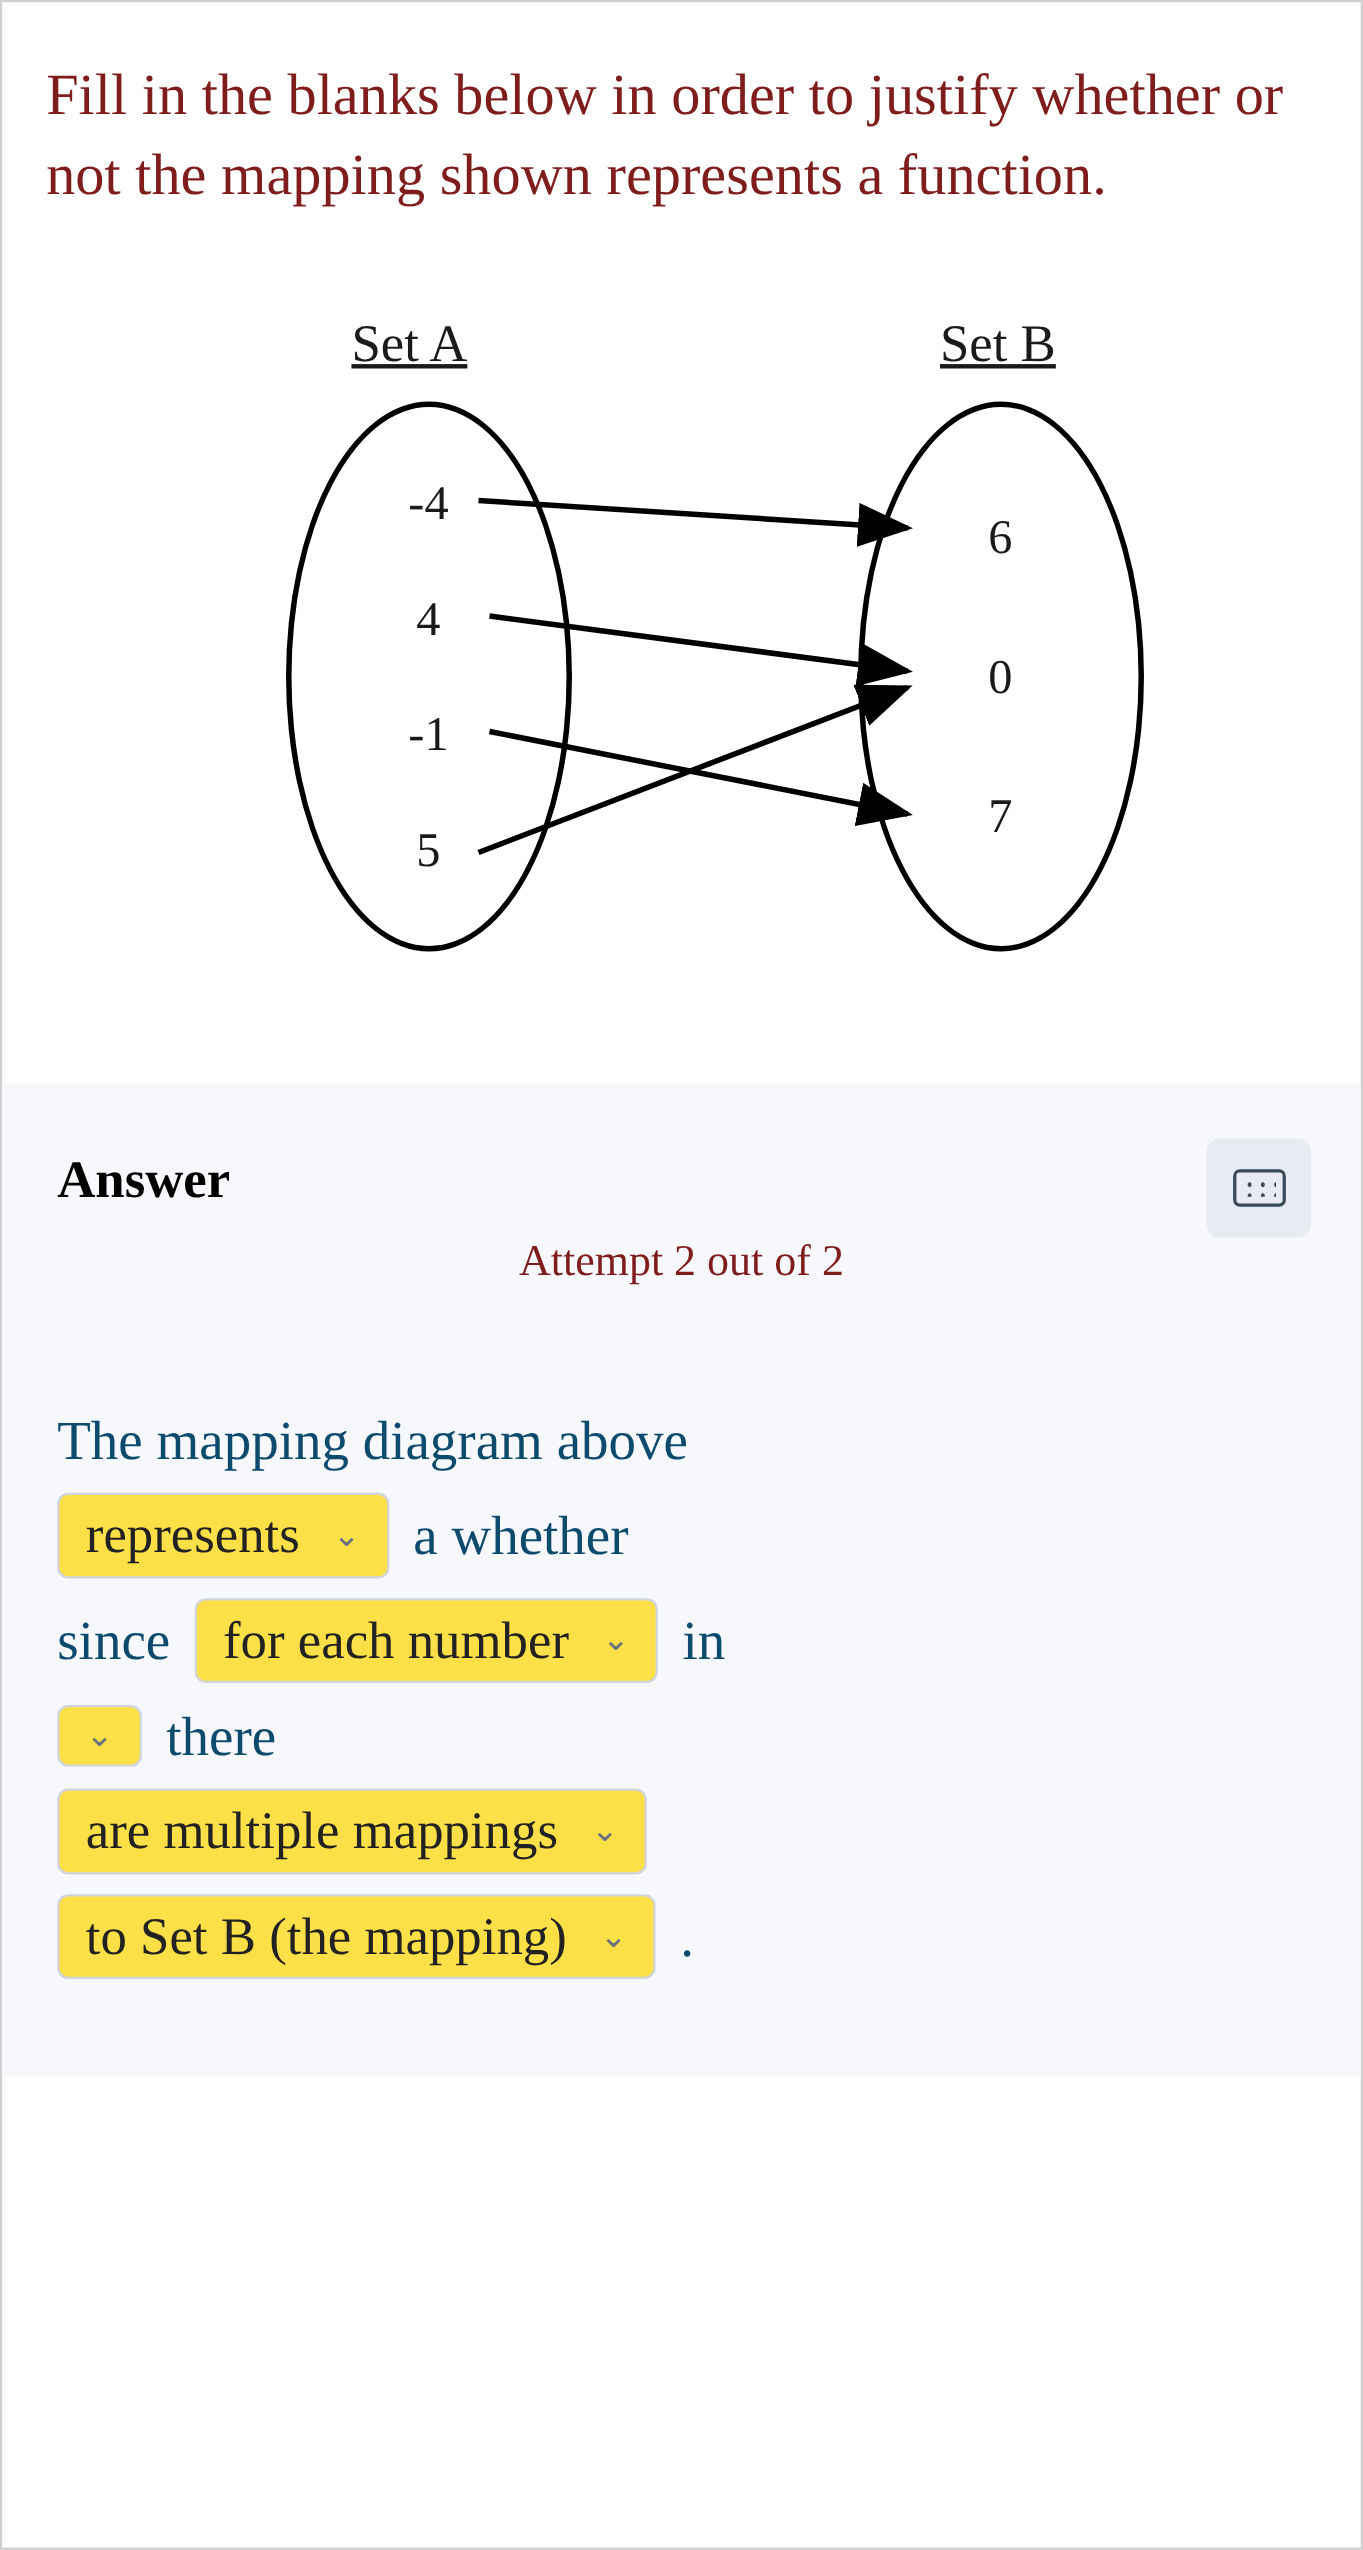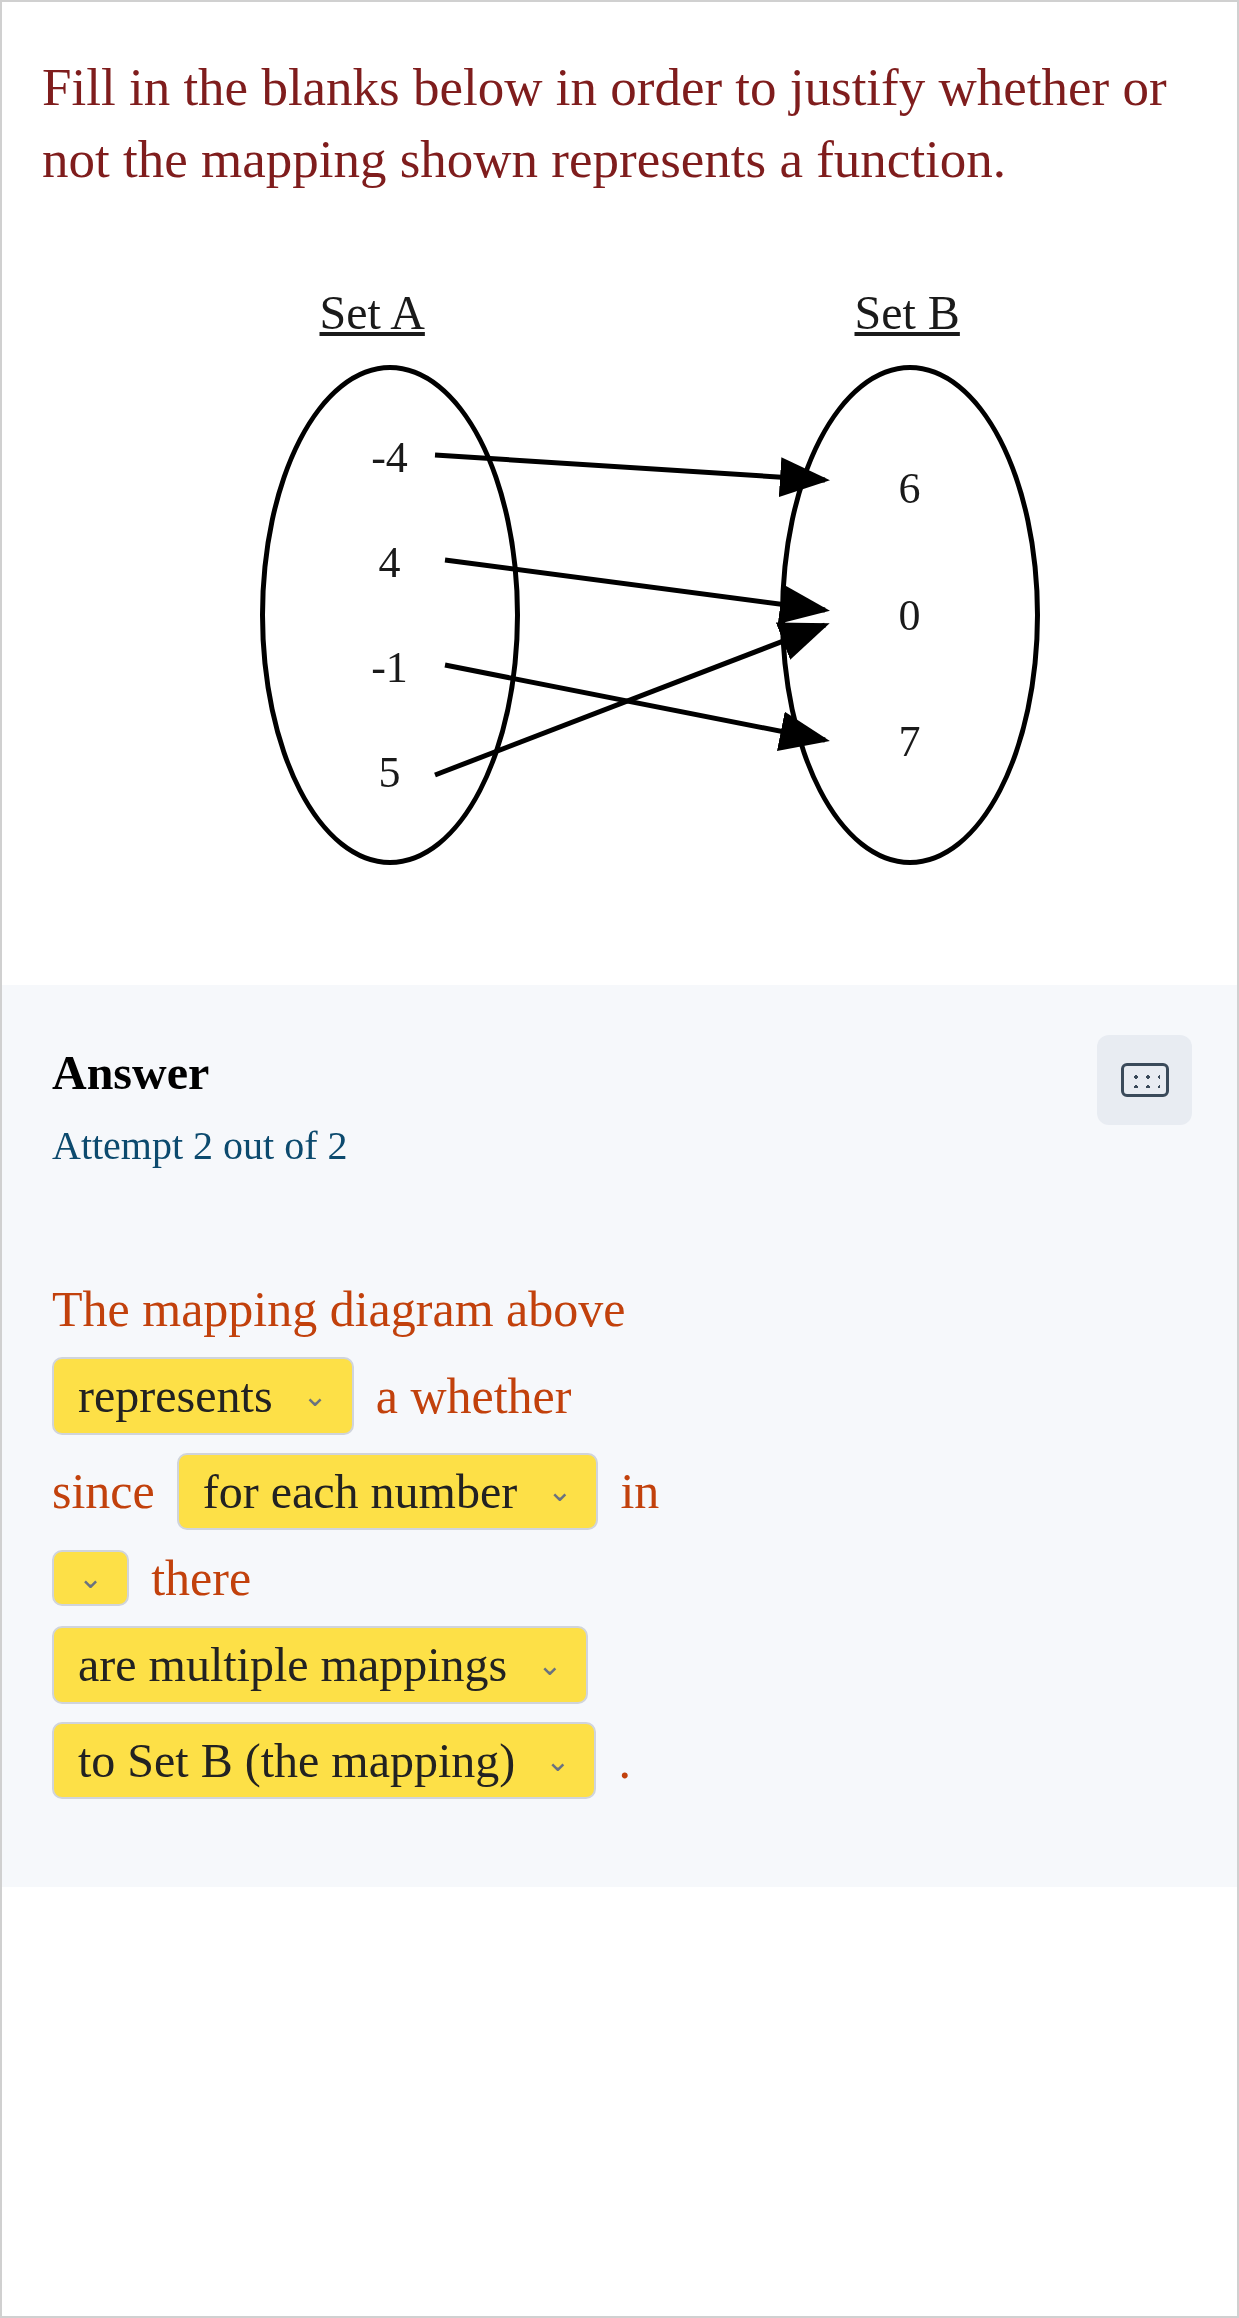--- a/index.html
+++ b/index.html
@@ -71,23 +71,24 @@
     position: relative;
   }
   .answer-heading {
     font-size: 48px;
     font-weight: bold;
     font-family: Georgia, serif;
     color: #000000;
   }
   .attempt {
     font-size: 40px;
-    color: #0c4a6e;
+    color: #7f1d1d;
     margin-top: 22px;
     font-family: Georgia, serif;
+    text-align: center;
   }
   .keypad-btn {
     position: absolute;
     top: 50px;
     right: 45px;
     width: 95px;
     height: 90px;
     background: #e8ecf2;
     border-radius: 12px;
     display: flex;
@@ -138,21 +139,21 @@
     gap: 30px;
     line-height: 1.2;
   }
   .chevron {
     font-size: 30px;
     color: #6a7280;
   }
   .static-text {
     font-size: 50px;
     font-family: Georgia, serif;
-    color: #c2410c;
+    color: #0c4a6e;
     line-height: 1.2;
   }
 </style>
 </head>
 <body>
 
 <div class="question-area">
   <p class="prompt">Fill in the blanks below in order to justify whether or not the mapping shown represents a function.</p>
 
   <div class="diagram-wrap">

